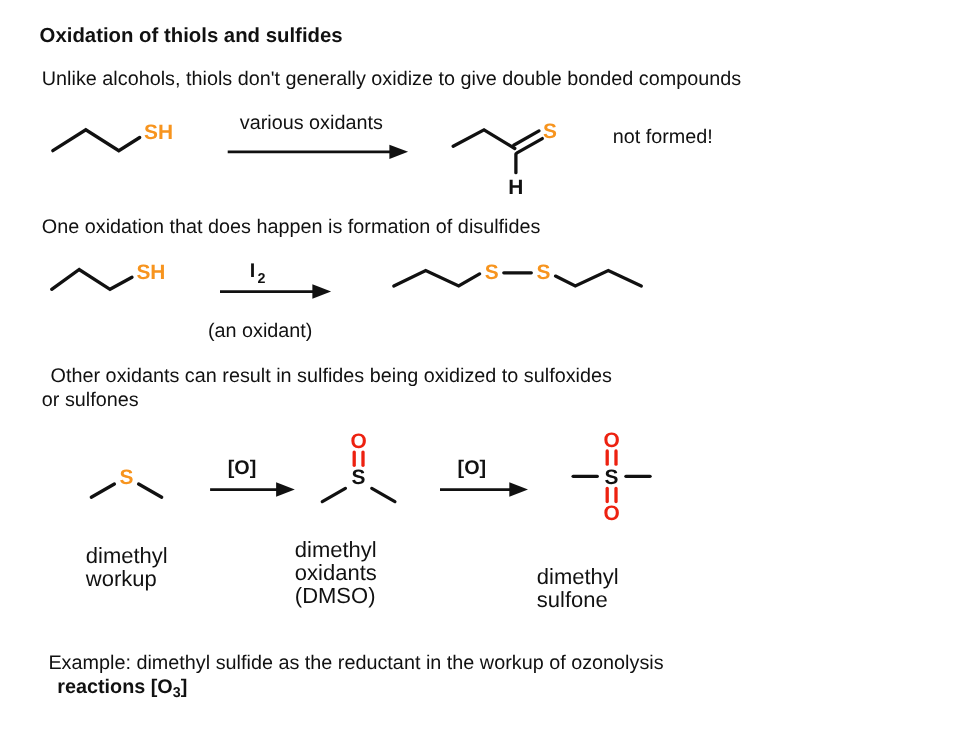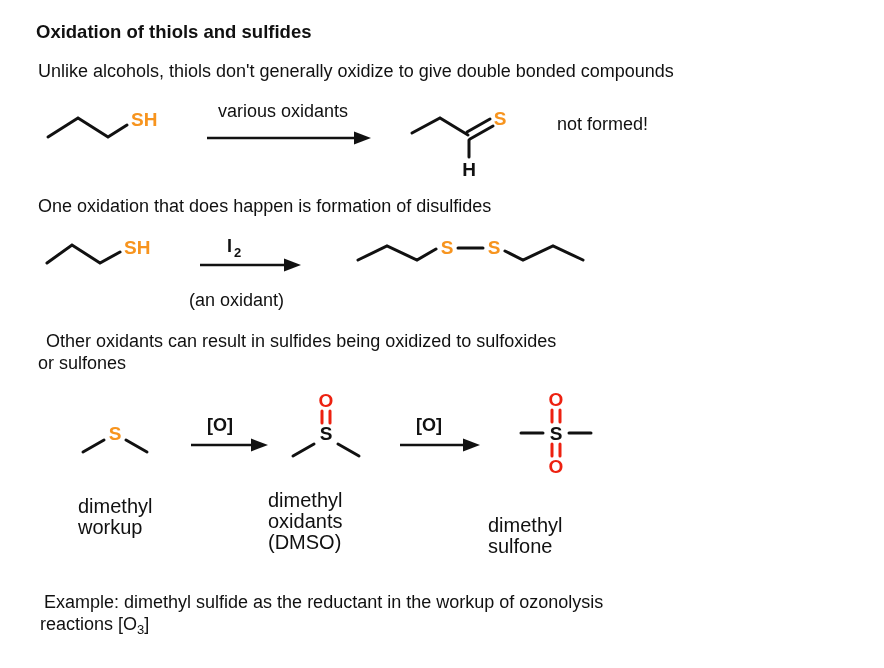--- a/index.html
+++ b/index.html
@@ -127,17 +127,17 @@
     <div>dimethyl</div>
     <div>oxidants</div>
     <div>(DMSO)</div>
   </div>
   <div class="abs caption" style="left:488px;top:515px;">
     <div>dimethyl</div>
     <div>sulfone</div>
   </div>
 
   <div class="abs para" style="left:44px;top:592px;text-align:center;">Example: dimethyl sulfide as the reductant in the workup of ozonolysis</div>
-  <div class="abs para" style="left:40px;top:614px;">
+  <div class="abs para" style="left:52px;top:614px;font-weight:bold;">
     <span>reactions [O</span><span class="subscript">3</span><span>]</span>
   </div>
 
 </div>
 
 </body></html>

